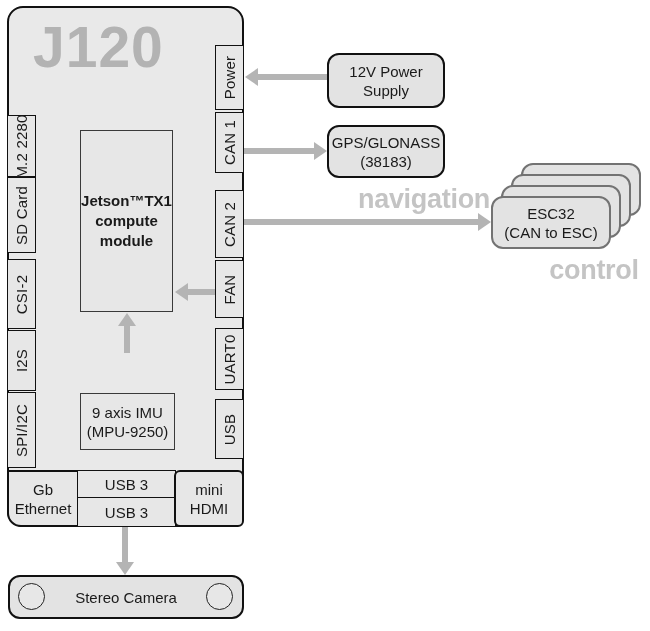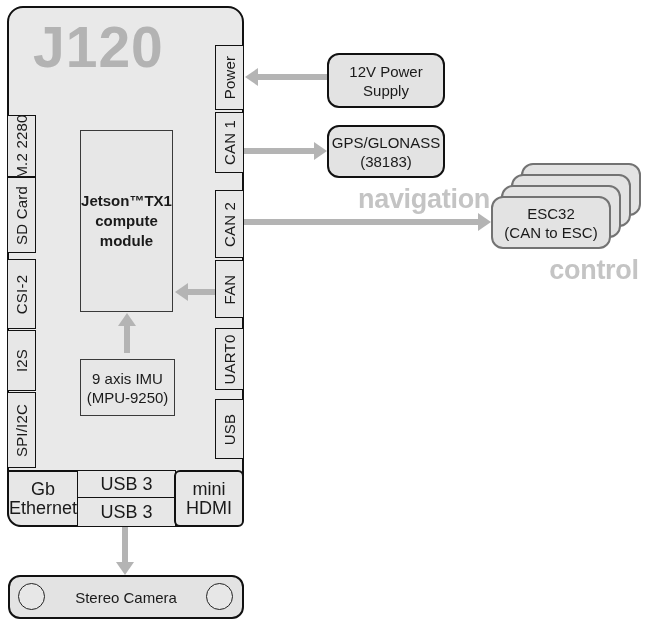--- a/index.html
+++ b/index.html
@@ -18,26 +18,26 @@
   .port-left{left:7px;width:29px;}
   .port-right{left:215px;width:29px;}
   .vtext{transform:rotate(-90deg);white-space:nowrap;letter-spacing:.2px;}
 
   
   .inner{position:absolute;box-sizing:border-box;background:#e7e7e7;border:1.5px solid #3a3a3a;
          display:flex;flex-direction:column;align-items:center;justify-content:center;
          font-size:15px;line-height:20px;text-align:center;z-index:2;}
   .module{left:80px;top:130px;width:93px;height:182px;font-weight:bold;}
   .spi-box{left:80px;top:352px;width:95px;height:21px;}
-  .imu-box{left:80px;top:359px;width:95px;height:57px;line-height:19px;}
+  .imu-box{left:80px;top:393px;width:95px;height:57px;line-height:19px;}
 
   
   .bport{position:absolute;box-sizing:border-box;background:#e7e7e7;border:1.5px solid #111;
          display:flex;flex-direction:column;align-items:center;justify-content:center;
-         font-size:18px;line-height:19px;text-align:center;z-index:3;}
+         font-size:15px;line-height:19px;text-align:center;z-index:3;}
   .eth{left:7px;top:470px;width:72px;height:57px;border-bottom-left-radius:14px;border-width:2px;}
   .usb3a{left:77px;top:470px;width:99px;height:29px;}
   .usb3b{left:77px;top:497px;width:99px;height:30px;}
   .hdmi{left:174px;top:470px;width:70px;height:57px;border-bottom-right-radius:14px;border-width:2px;border-radius:6px;}
 
   
   .pbox{position:absolute;box-sizing:border-box;background:#e3e3e3;border:2px solid #111;
         border-radius:12px;display:flex;flex-direction:column;align-items:center;
         justify-content:center;font-size:15px;line-height:19px;text-align:center;}
   .psu{left:327px;top:53px;width:118px;height:55px;}

